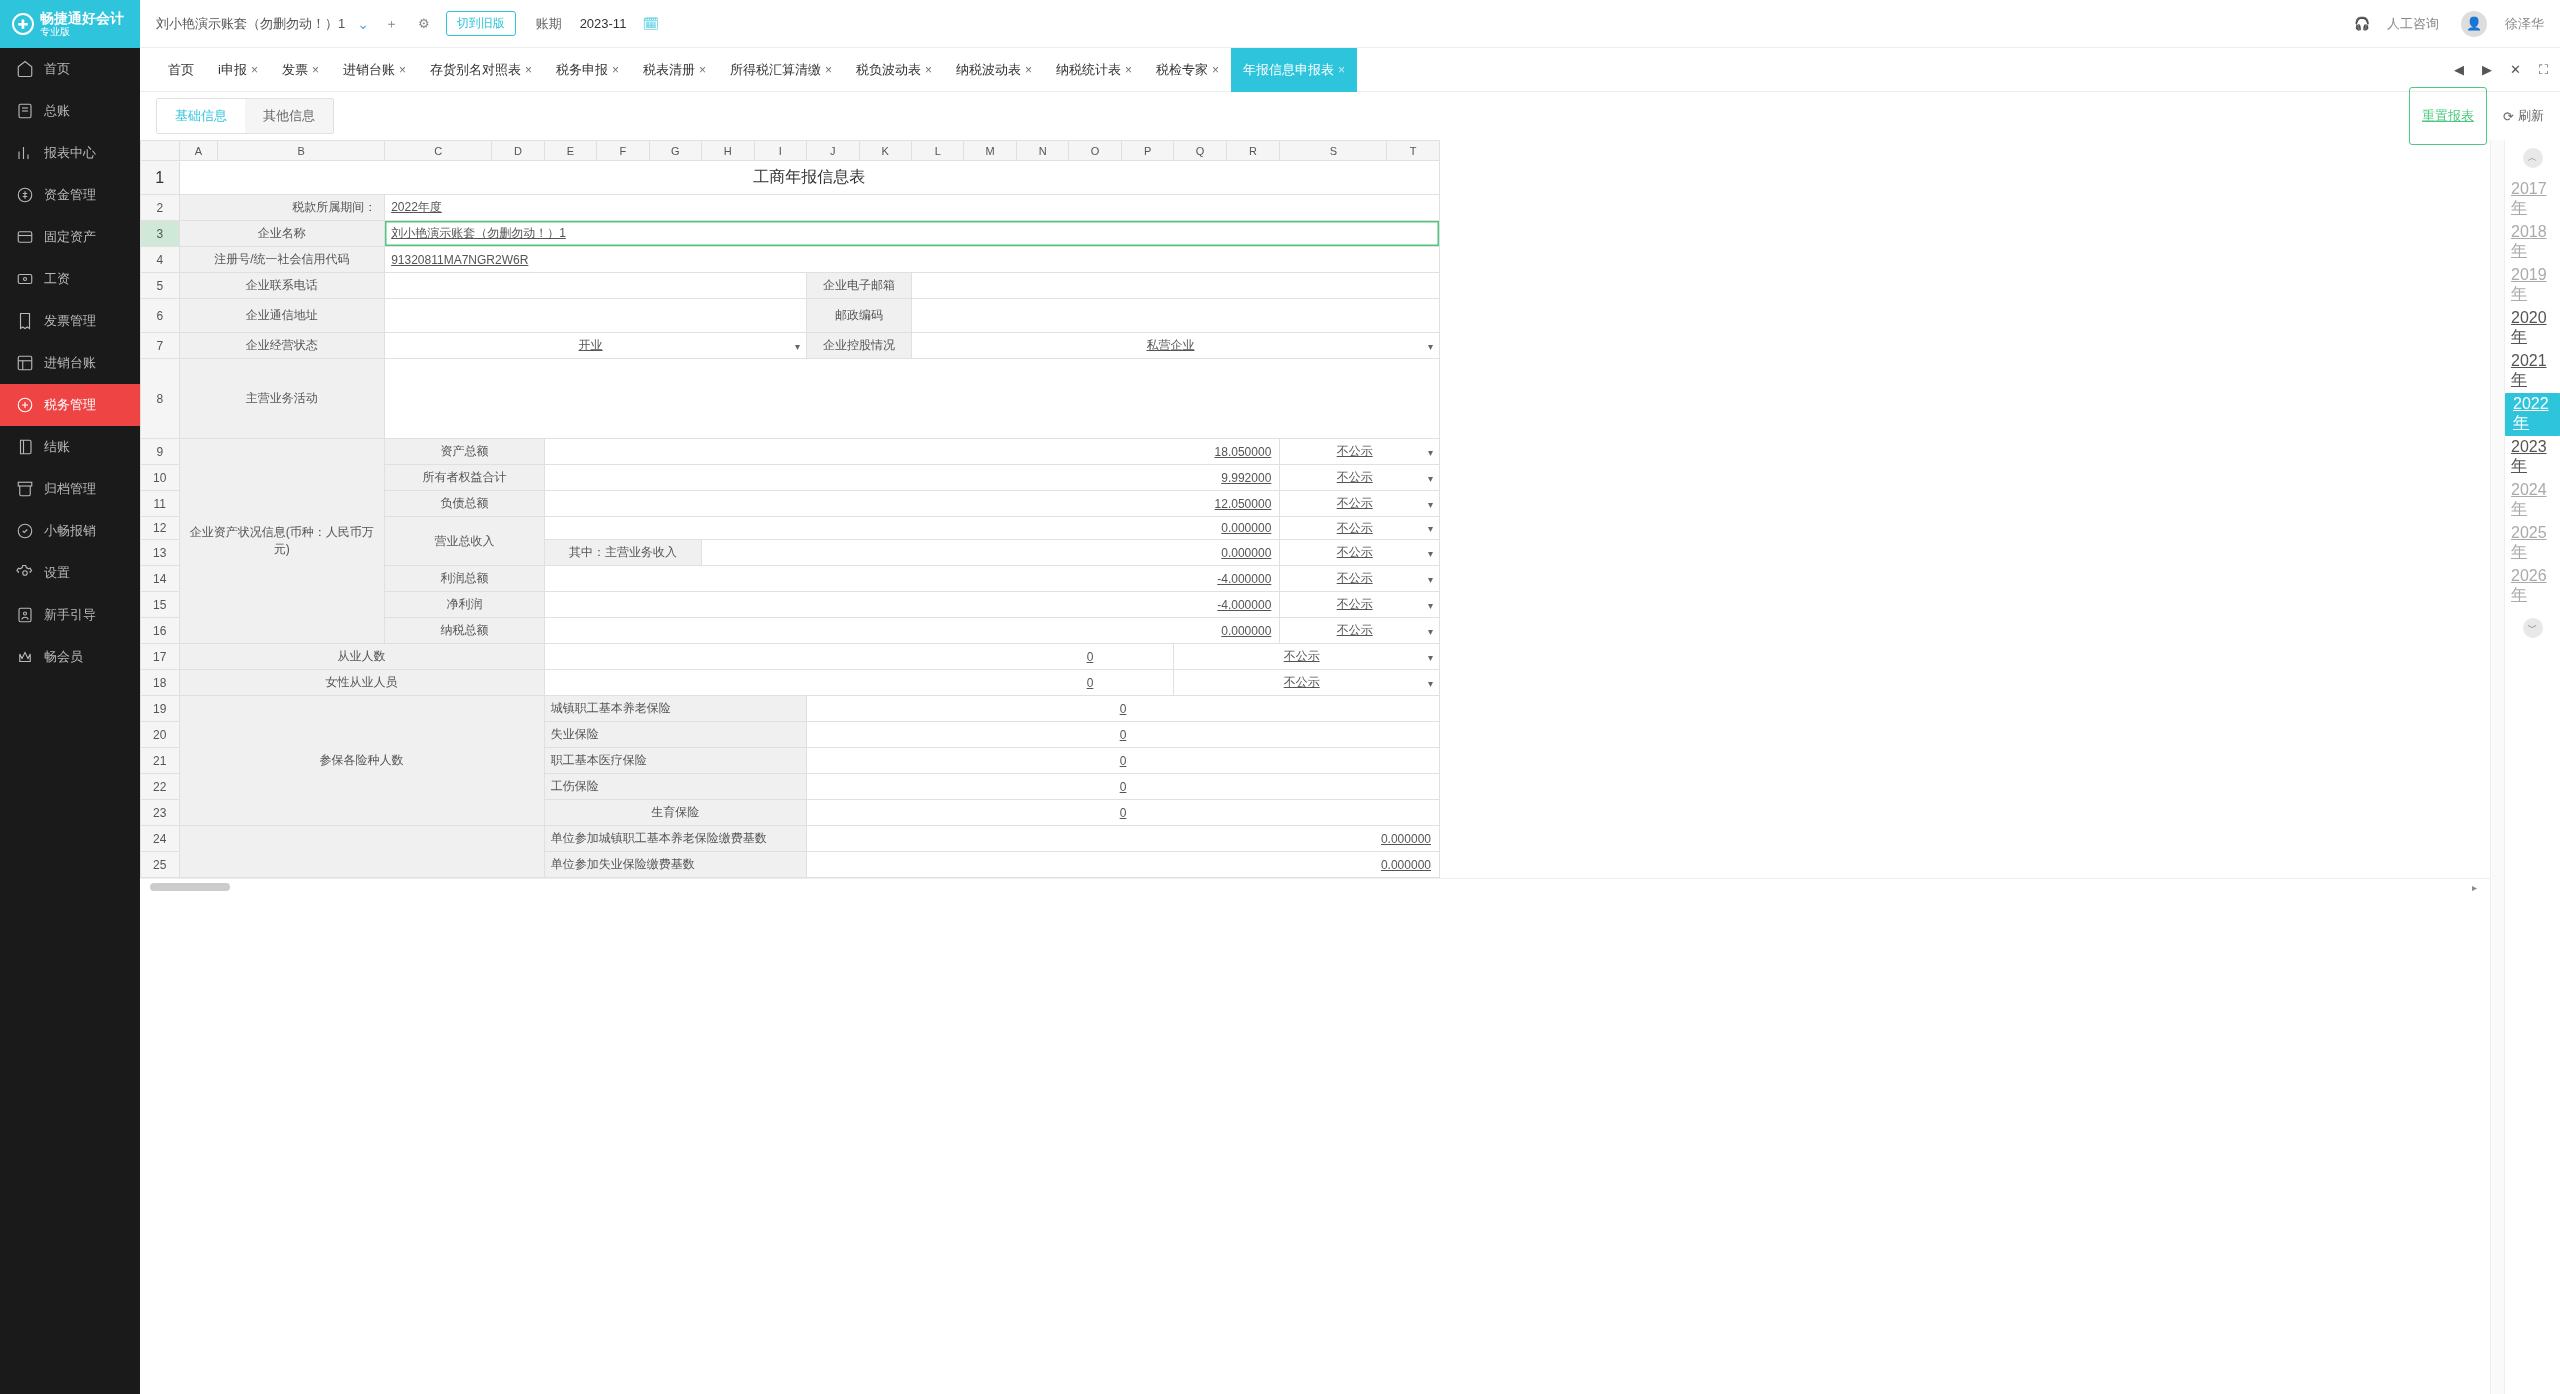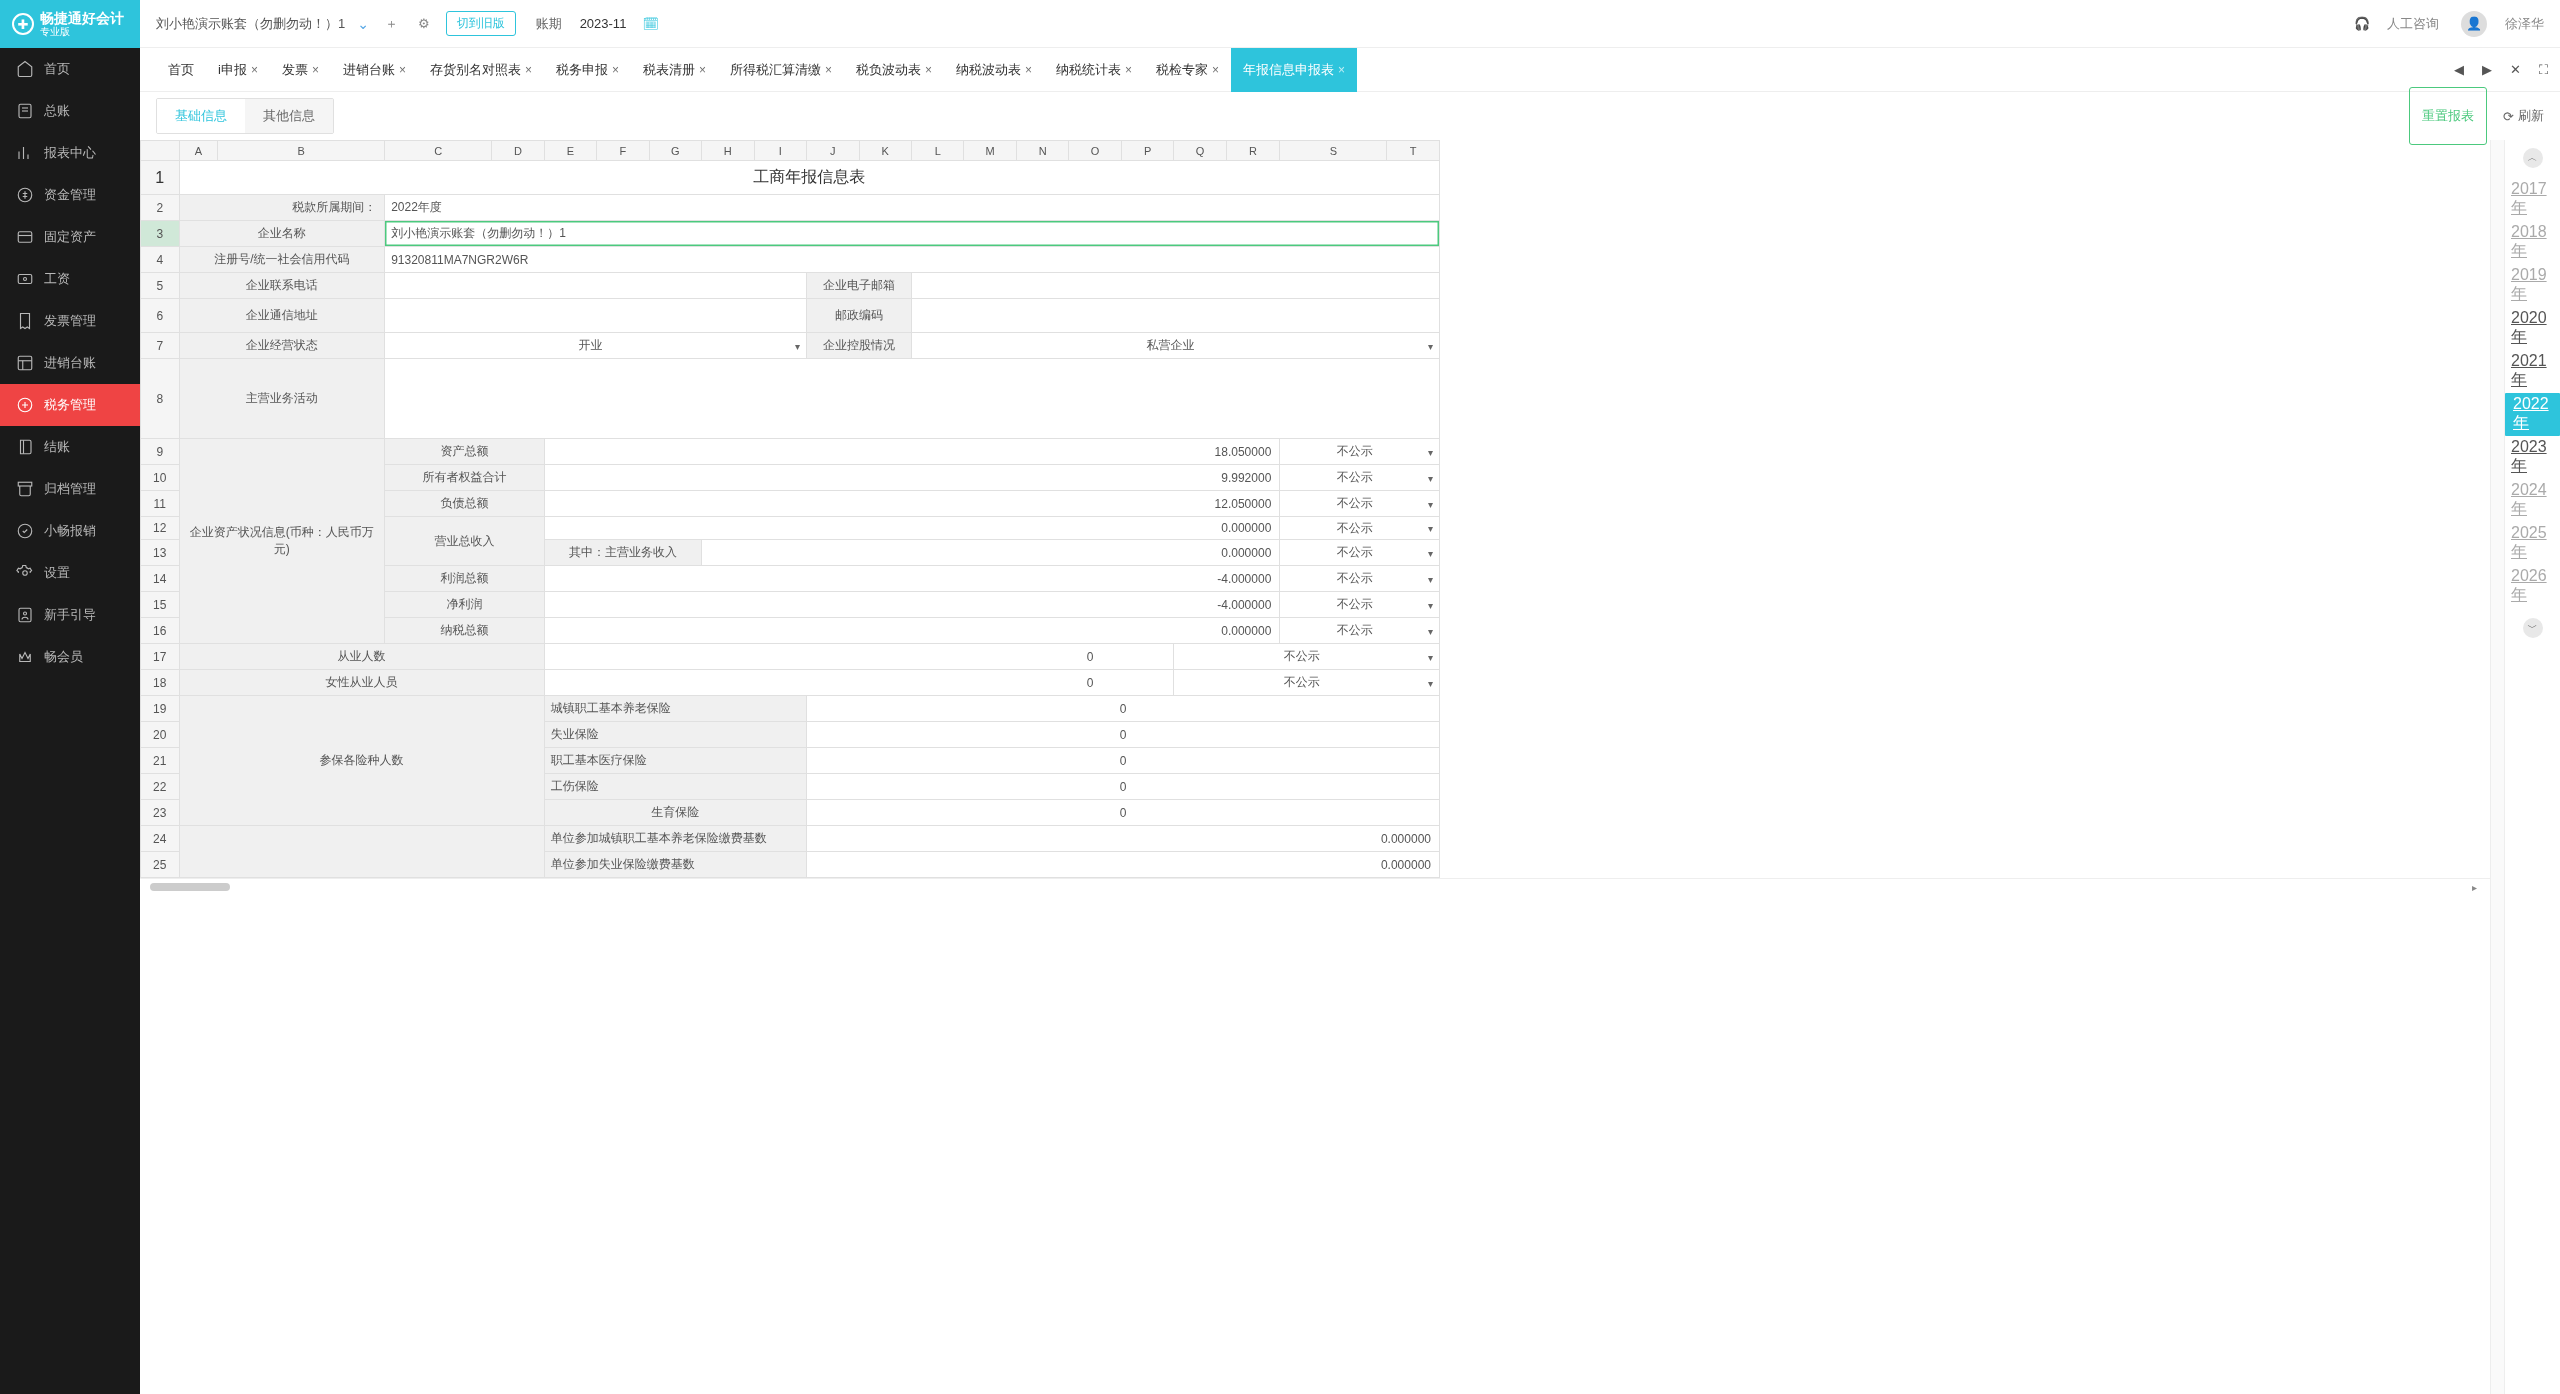--- a/index.html
+++ b/index.html
@@ -39,40 +39,40 @@
 .tab-close { margin-left: 4px; font-size: 12px; color: inherit; opacity: 0.7; cursor: pointer; }
 .tabrow-controls { margin-left: auto; display: flex; align-items: center; gap: 6px; }
 .tab-nav { padding: 4px 6px; cursor: pointer; color: #555; }
 
 
 .toolbar { height: 48px; display: flex; align-items: center; padding: 0 16px; }
 .sub-tabs { display: flex; border: 1px solid #e0e0e0; border-radius: 2px; overflow: hidden; }
 .sub-tab { padding: 8px 18px; cursor: pointer; background: #f5f5f5; color: #666; }
 .sub-tab.active { background: #fff; color: #2ec4dc; }
 .toolbar-spacer { flex: 1; }
-.reset-btn { border: 1px solid #4cc97e; color: #4cc97e; padding: 19px 12px; border-radius: 3px; cursor: pointer; margin-right: 16px; }
+.reset-btn { border: 1px solid #4cc97e; color: #4cc97e; padding: 19px 12px; border-radius: 3px; cursor: pointer; margin-right: 16px; text-decoration: underline; }
 .refresh-btn { color: #666; cursor: pointer; display: flex; align-items: center; gap: 4px; }
 
 
 .sheet-wrap { flex: 1; display: flex; min-height: 0; }
 .sheet { flex: 1; overflow: auto; }
 table.grid { border-collapse: collapse; width: 1300px; }
 .grid th, .grid td { border: 1px solid #e0e0e0; font-size: 12px; color: #555; vertical-align: middle; }
 .grid th { background: #f5f5f5; font-weight: normal; text-align: center; height: 20px; }
 .grid th.corner { width: 36px; background: #f5f5f5; }
 .grid .col-A { width: 36px; }
 .grid .col-B { width: 156px; }
 .grid .col-C { width: 100px; }
 .grid .col-other { width: 49px; }
 .grid .col-R { width: 50px; }
 .grid .col-S { width: 100px; }
 .grid .rowhead { background: #f5f5f5; text-align: center; width: 36px; }
 .grid .rowhead.active { background: #d0e8d8; }
 .grid .label-cell { background: #f0f0f0; text-align: center; padding: 4px 6px; }
-.grid .data-cell { padding: 4px 6px; }
+.grid .data-cell { padding: 4px 6px; text-decoration: underline; }
 .grid .title-row td { text-align: center; font-size: 16px; color: #333; padding: 6px; }
 .grid tr.h22 td { height: 22px; }
 .grid tr.h34 td { height: 34px; }
 .grid tr.h80 td { height: 80px; }
 .grid .num { text-align: right; padding-right: 8px; }
 .grid .dd { position: relative; padding: 0 18px 0 8px; text-align: center; }
 .grid .dd::after { content: "▾"; position: absolute; right: 6px; top: 50%; transform: translateY(-50%); font-size: 10px; color: #666; }
 .grid .active-row-cell { background: #fff; box-shadow: inset 0 0 0 1.5px #4cc97e; }
 .col-letters th { height: 20px; font-size: 11px; }
 

